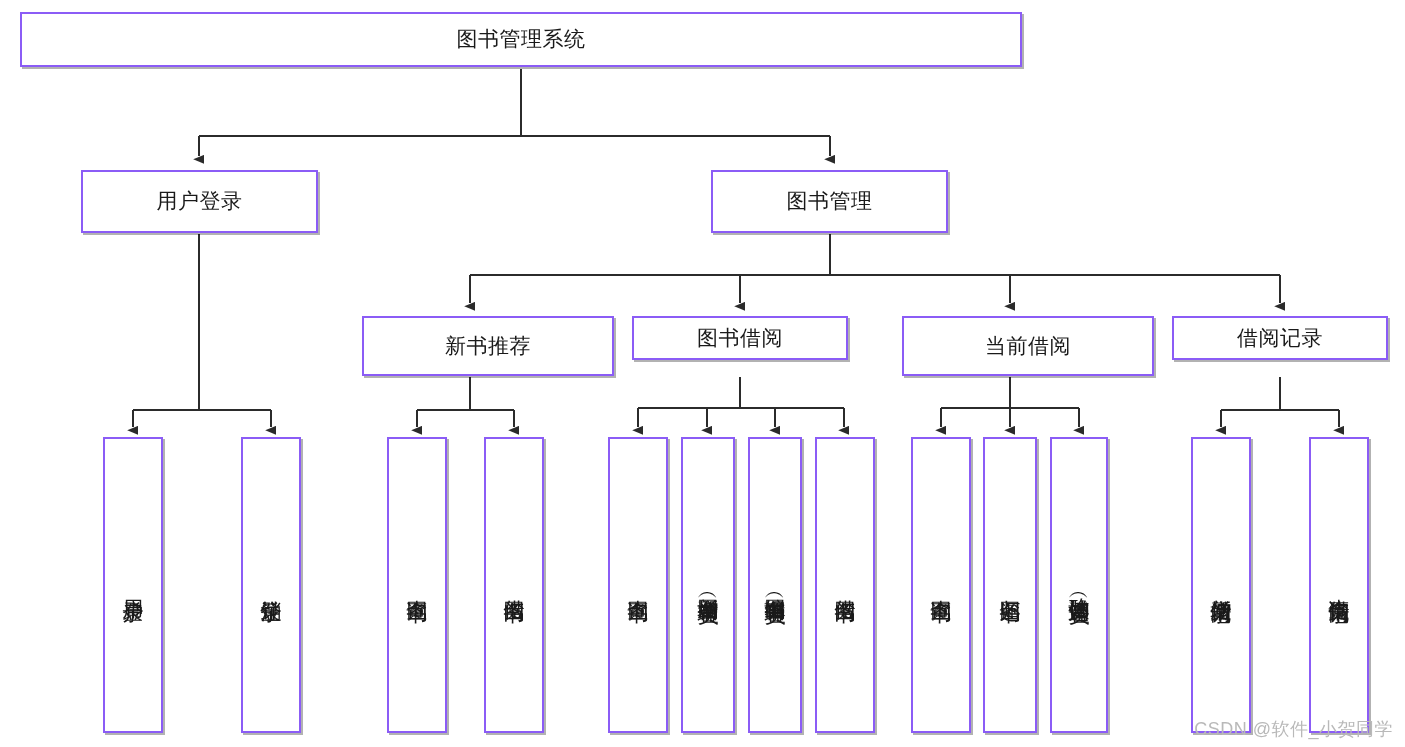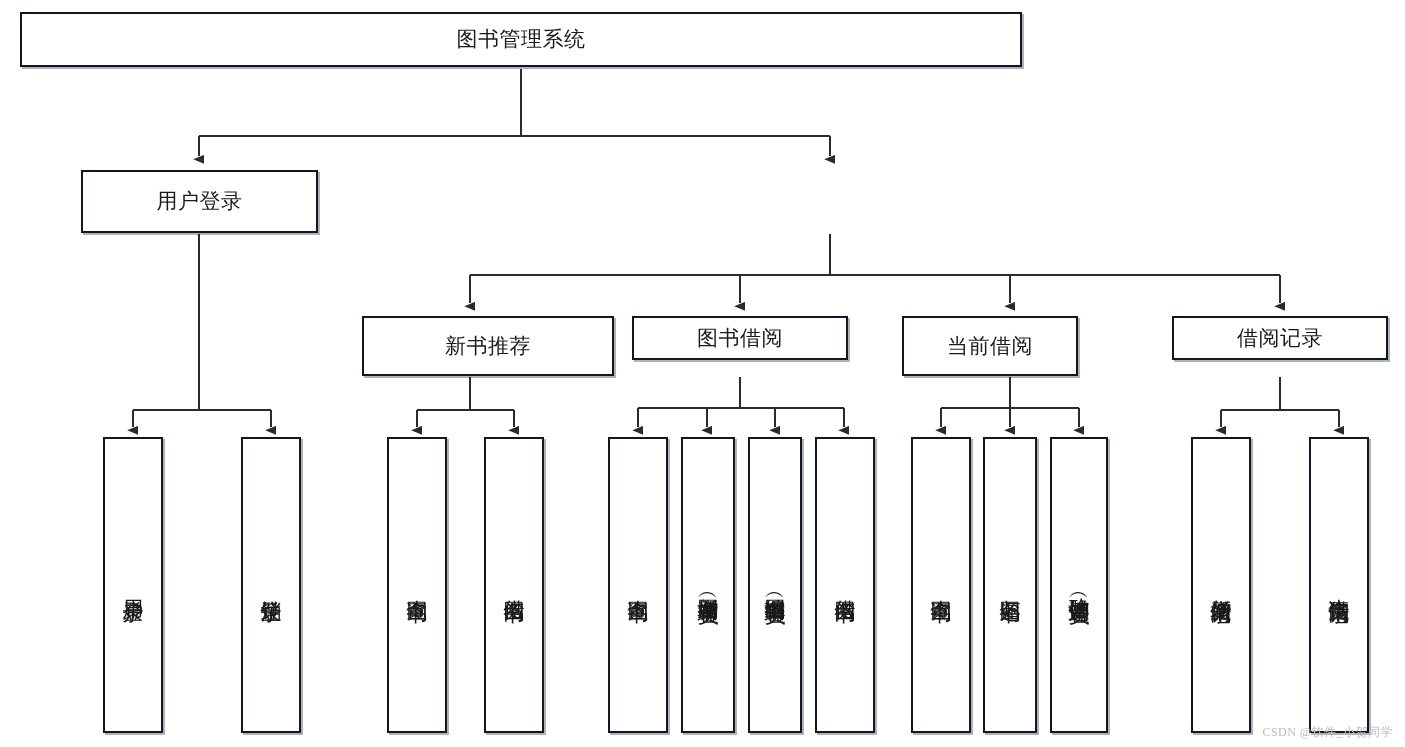--- a/index.html
+++ b/index.html
@@ -23,21 +23,21 @@
     left: 0;
     top: 0;
     width: 1405px;
     height: 747px;
     pointer-events: none;
   }
   .node {
     position: absolute;
     box-sizing: border-box;
     background: #ffffff;
-    border: 2px solid #0f172a;
+    border: 2px solid #8b5cf6;
     box-shadow: 2px 2px 0 rgba(0,0,0,0.30);
     display: flex;
     align-items: center;
     justify-content: center;
     color: #1a1a1a;
     z-index: 2;
   }
   .node .label {
     display: block;
     line-height: 1.18;
@@ -64,26 +64,26 @@
     font-size: 21px;
     line-height: 1.34;
     letter-spacing: 1px;
     white-space: normal;
     max-height: 100%;
   }
   .watermark {
     position: absolute;
     right: 12px;
     bottom: 6px;
-    font-size: 12px;
+    font-size: 18px;
     color: #b9b9b9;
     letter-spacing: 0.5px;
     z-index: 5;
     white-space: nowrap;
-    font-family: Liberation Serif, serif;
+    font-family: Liberation Sans, sans-serif;
   }
 </style>
 </head>
 <body>
 
 <div id="canvas">
 
   <svg id="wires" viewBox="0 0 1405 747" xmlns="http://www.w3.org/2000/svg">
     <defs>
       <marker id="arrow" markerWidth="9" markerHeight="11" refX="1.2" refY="5.2" orient="auto" markerUnits="userSpaceOnUse">
@@ -135,30 +135,33 @@
   </svg>
 
   <div class="node h root" style="left:20px; top:12px; width:1002px; height:55px;">
     <span class="label">图书管理系统</span>
   </div>
 
   <div class="node h" style="left:81px; top:170px; width:237px; height:63px;">
     <span class="label">用户登录</span>
   </div>
 
+  <div class="node h" style="left:711px; top:170px; width:237px; height:63px;">
+    <span class="label">图书管理</span>
+  </div>
 
   <div class="node h" style="left:362px; top:316px; width:252px; height:60px;">
     <span class="label">新书推荐</span>
   </div>
 
   <div class="node h" style="left:632px; top:316px; width:216px; height:44px;">
     <span class="label">图书借阅</span>
   </div>
 
-  <div class="node h" style="left:902px; top:316px; width:176px; height:60px;">
+  <div class="node h" style="left:902px; top:316px; width:252px; height:60px;">
     <span class="label">当前借阅</span>
   </div>
 
   <div class="node h" style="left:1172px; top:316px; width:216px; height:44px;">
     <span class="label">借阅记录</span>
   </div>
 
   <div class="node v" style="left:103px; top:437px; width:60px; height:296px;">
     <span class="label">用户登录</span>
   </div>

